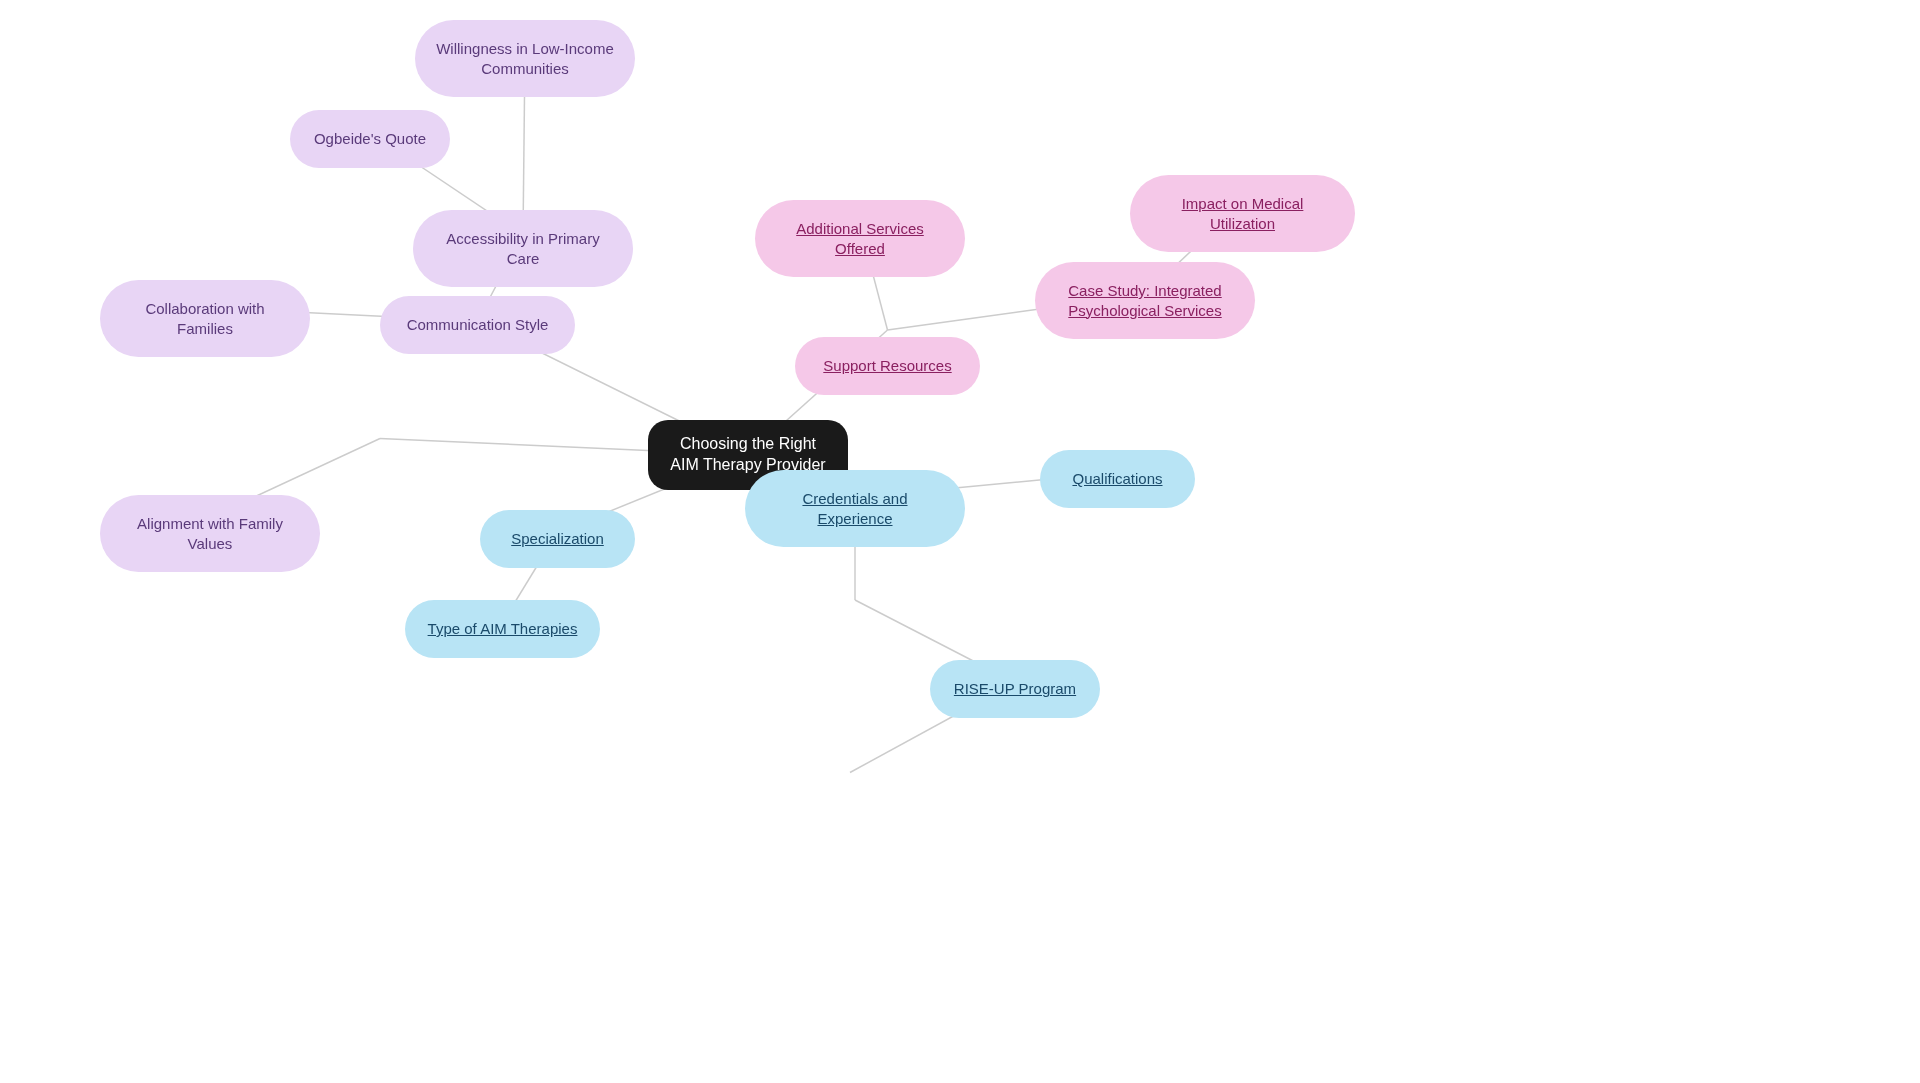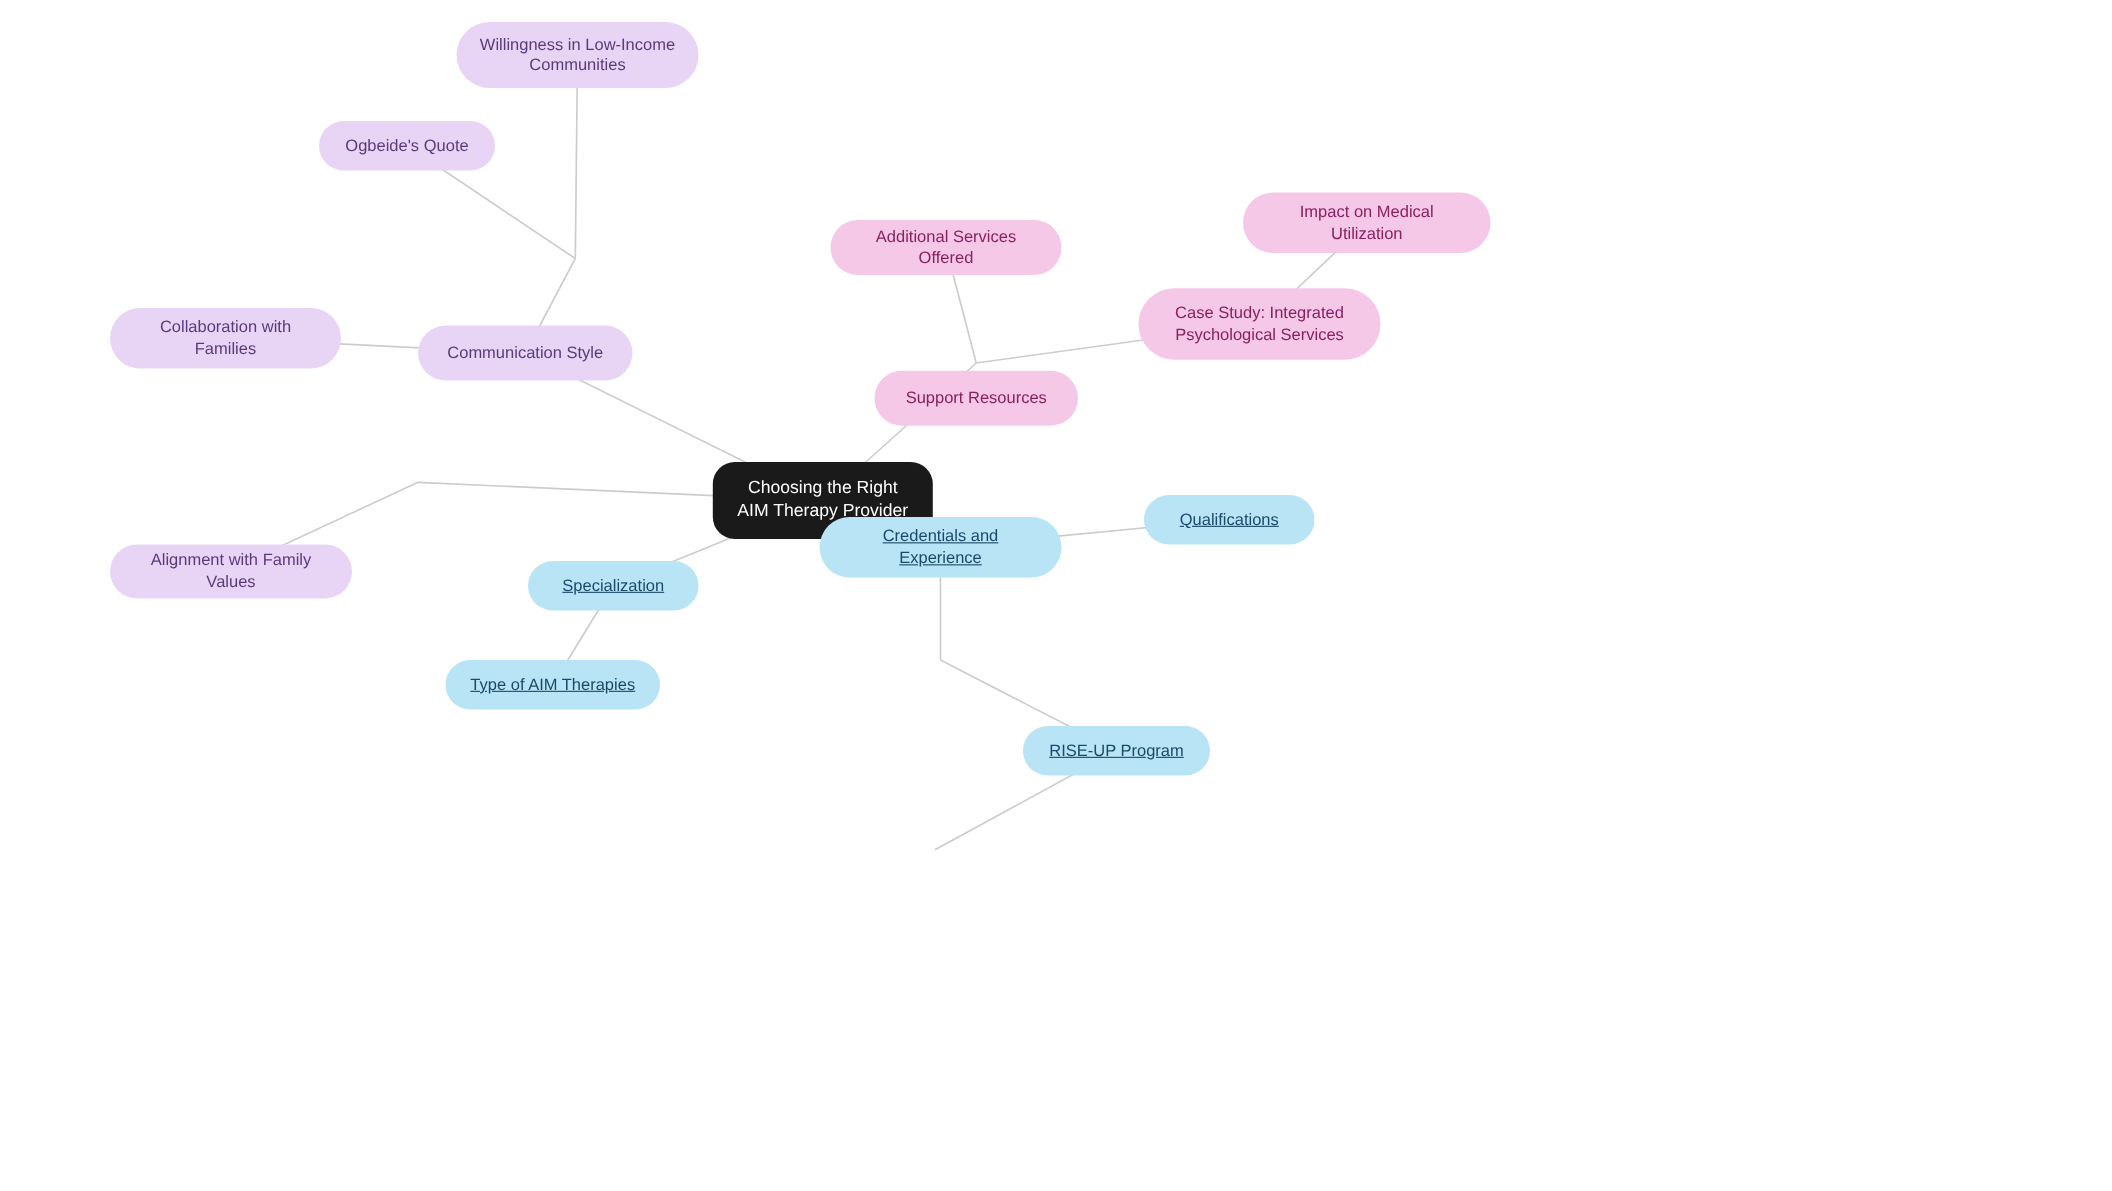--- a/index.html
+++ b/index.html
@@ -26,21 +26,21 @@
     }
     .node {
       position: absolute;
       border-radius: 50px;
       display: flex;
       align-items: center;
       justify-content: center;
       text-align: center;
       font-size: 15px;
       line-height: 1.3;
-      padding: 5px 20px;
+      padding: 19px 20px;
       z-index: 2;
       cursor: pointer;
     }
     .node-center {
       background: #1a1a1a;
       color: #ffffff;
       font-size: 16px;
       font-weight: 500;
       border-radius: 20px;
       width: 200px;
@@ -48,20 +48,21 @@
     }
     .node-purple {
       background: #e8d5f5;
       color: #5a3a7a;
       border: none;
     }
     .node-pink {
       background: #f5c8e8;
       color: #8a2060;
       border: none;
+      text-decoration: underline;
     }
     .node-blue {
       background: #b8e4f5;
       color: #1a4a6a;
       border: none;
       text-decoration: underline;
     }
   </style>
 </head>
 <body>
@@ -83,20 +84,21 @@
       <line x1="855" y1="497.5" x2="855" y2="600" stroke="#cccccc" stroke-width="1.5"></line>
       <line x1="855" y1="600" x2="1015" y2="682.5" stroke="#cccccc" stroke-width="1.5"></line>
       <line x1="1015" y1="682.5" x2="850" y2="772.5" stroke="#cccccc" stroke-width="1.5"></line>
       <line x1="887.5" y1="330" x2="860" y2="225" stroke="#cccccc" stroke-width="1.5"></line>
       <line x1="887.5" y1="330" x2="1145" y2="294.5" stroke="#cccccc" stroke-width="1.5"></line>
       <line x1="1145" y1="294.5" x2="1242.5" y2="202.5" stroke="#cccccc" stroke-width="1.5"></line>
     </svg>
 <div class="node node-center" style="left: 648px; top: 420px; width: 200px; min-height: 70px;">Choosing the Right AIM Therapy Provider</div>
     <div class="node node-purple" style="left: 415px; top: 20px; width: 220px; min-height: 60px;">Willingness in Low-Income Communities</div>
     <div class="node node-purple" style="left: 290px; top: 110px; width: 160px; min-height: 45px;">Ogbeide's Quote</div>
+    <div class="node node-purple" style="left: 413px; top: 210px; width: 220px; min-height: 50px;">Accessibility in Primary Care</div>
     <div class="node node-purple" style="left: 380px; top: 296px; width: 195px; min-height: 50px;">Communication Style</div>
     <div class="node node-purple" style="left: 100px; top: 280px; width: 210px; min-height: 55px;">Collaboration with Families</div>
     <div class="node node-purple" style="left: 100px; top: 495px; width: 220px; min-height: 45px;">Alignment with Family Values</div>
     <div class="node node-blue" style="left: 480px; top: 510px; width: 155px; min-height: 45px;">Specialization</div>
     <div class="node node-blue" style="left: 405px; top: 600px; width: 195px; min-height: 45px;">Type of AIM Therapies</div>
     <div class="node node-blue" style="left: 745px; top: 470px; width: 220px; min-height: 55px;">Credentials and Experience</div>
     <div class="node node-blue" style="left: 1040px; top: 450px; width: 155px; min-height: 45px;">Qualifications</div>
     <div class="node node-blue" style="left: 930px; top: 660px; width: 170px; min-height: 45px;">RISE-UP Program</div>
     <div class="node node-pink" style="left: 755px; top: 200px; width: 210px; min-height: 50px;">Additional Services Offered</div>
     <div class="node node-pink" style="left: 795px; top: 305px; width: 185px; min-height: 50px; margin-top: 32px;">Support Resources</div>

